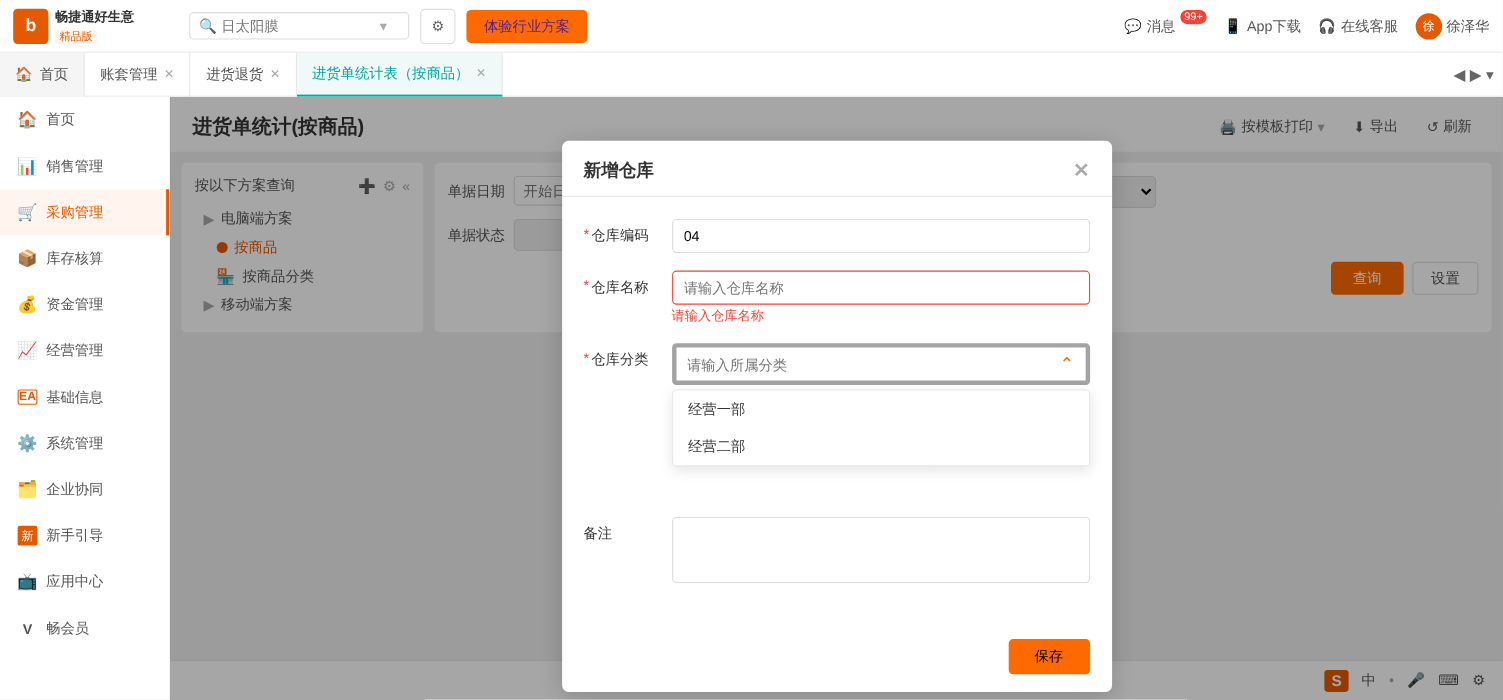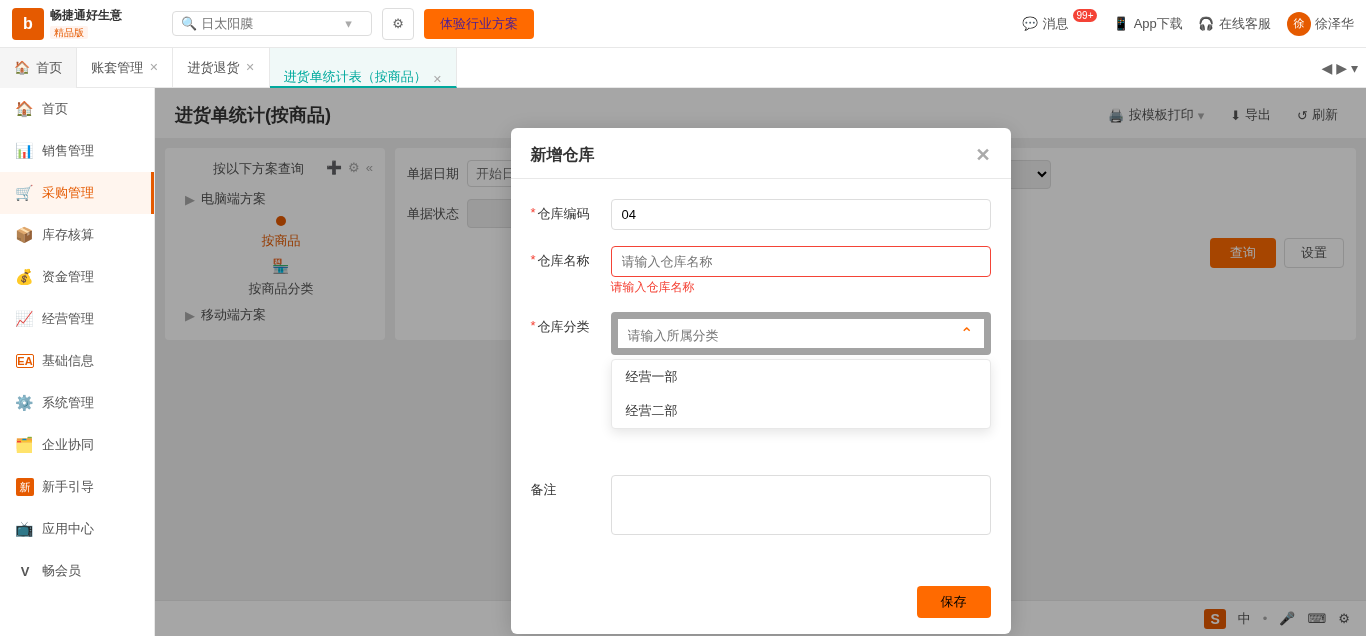--- a/index.html
+++ b/index.html
@@ -85,21 +85,20 @@
       font-size: 13px;
       color: #555;
       border-right: 1px solid #e8e8e8;
       gap: 6px;
       position: relative;
     }
     .tab-item.active {
       background: #f0f9f8;
       color: #00a99d;
       border-bottom: 2px solid #00a99d;
-      align-items: flex-end;
     }
     .tab-item.home { background: #f5f5f5; }
     .tab-close { color: #aaa; font-size: 11px; cursor: pointer; }
     .tab-spacer { flex: 1; }
     .tab-controls { display: flex; align-items: center; padding: 0 8px; gap: 4px; }
     .tab-ctrl-btn { color: #666; cursor: pointer; font-size: 14px; }
 
     
     .main-layout {
       display: flex;
@@ -143,30 +142,30 @@
       display: flex; align-items: center; gap: 4px;
       color: #555; font-size: 13px; cursor: pointer;
       padding: 4px 8px;
     }
     .query-btn {
       background: #ff6a00; color: #fff;
       border: none; border-radius: 4px;
       padding: 6px 20px; cursor: pointer; font-size: 13px;
     }
     .filter-header {
-      display: flex; justify-content: space-between;
-      font-size: 13px; color: #555; margin-bottom: 8px; margin-left: 36px;
+      display: flex; align-items: center; justify-content: space-between;
+      font-size: 13px; color: #555; margin-bottom: 8px;
     }
     .filter-header-icons { display: flex; gap: 6px; color: #aaa; }
     .tree-item {
       display: flex; align-items: center; gap: 6px;
       padding: 4px 8px; cursor: pointer; font-size: 13px; color: #555;
     }
     .tree-item.active { color: #e55a00; }
-    .tree-item-child { padding-left: 20px; flex-direction: column; }
+    .tree-item-child { padding-left: 20px; }
     .filter-input {
       border: 1px solid #ddd; border-radius: 4px;
       padding: 5px 8px; font-size: 13px; width: 160px;
     }
     .filter-select {
       border: 1px solid #ddd; border-radius: 4px;
       padding: 5px 8px; font-size: 13px; width: 160px;
     }
 
     
@@ -222,22 +221,22 @@
       font-size: 13px;
       outline: none;
     }
     .form-input.error { border-color: #f44336; }
     .error-msg {
       color: #f44336;
       font-size: 12px;
       margin-top: 2px;
     }
     .select-input-wrap {
-      display: flex; align-items: flex-end;
-      border: 7px solid #a3a3a3;
+      display: flex; align-items: center;
+      border: 4px solid #a3a3a3;
       border-radius: 4px;
       padding: 5px 10px;
       position: relative;
     }
     .select-input-wrap input {
       border: none; outline: none; font-size: 13px; flex: 1;
       color: #999;
     }
     .select-toggle { color: #ff6a00; font-size: 16px; cursor: pointer; }
     .dropdown {

